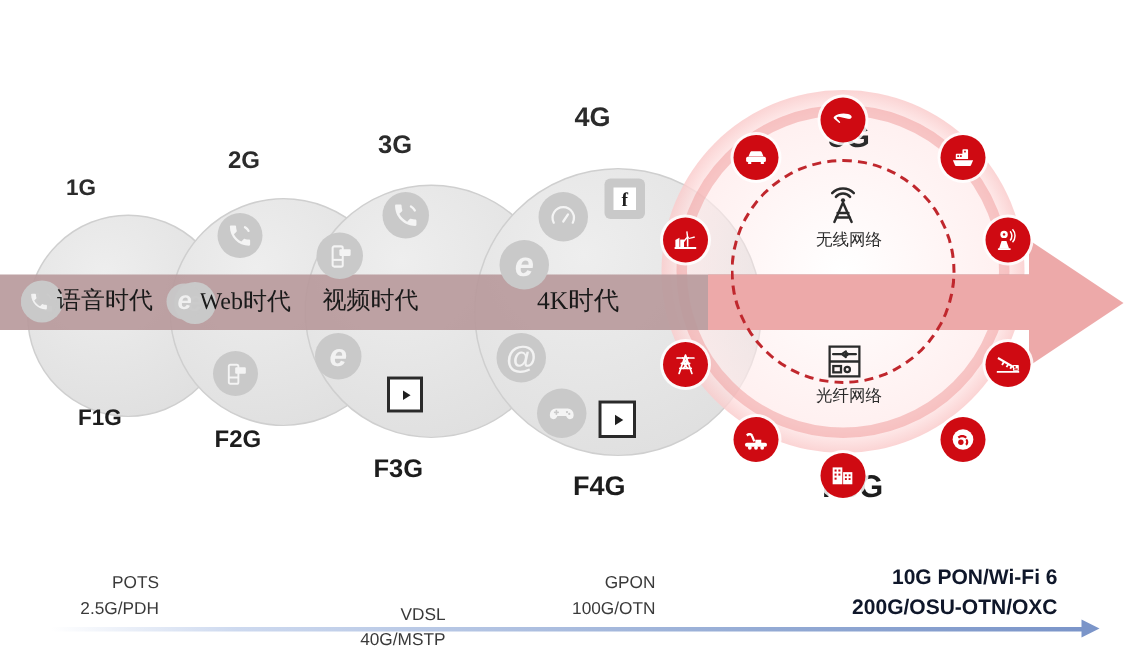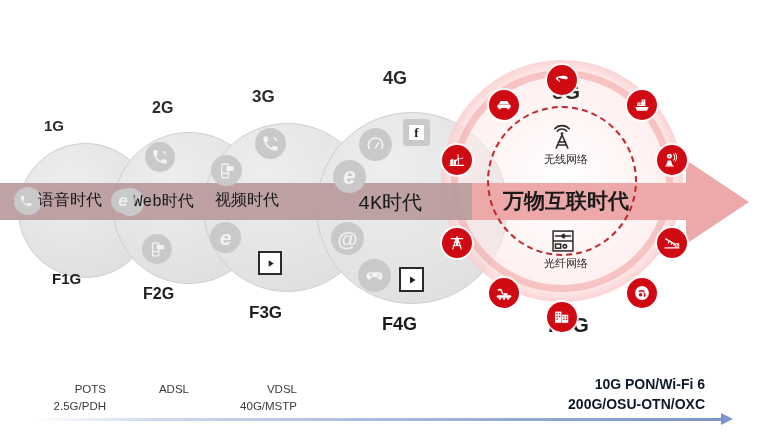--- a/index.html
+++ b/index.html
@@ -54,21 +54,21 @@
     border-top:42px solid transparent;
     border-bottom:42px solid transparent;
     border-left:63px solid #eda9a9;
   }
   #band-right{
     position:absolute;left:472px;top:183px;width:216px;height:37px;
     background:#eda9a9;
   }
   .band-text{
     position:absolute;color:#1a1a1a;white-space:nowrap;
-    font-family:Liberation Mono, monospace;
+    font-family:Liberation Serif, serif;
   }
 
   
   #fiveg-outer{
     position:absolute;left:441px;top:60px;width:242px;height:242px;
     border-radius:50%;
     background:radial-gradient(circle at 50% 50%,
         rgba(255,255,255,0) 0%,
         rgba(255,235,235,.75) 62%,
         rgba(246,178,178,.95) 80%,
@@ -320,22 +320,21 @@
       <circle cx="12" cy="12" r="9.2"></circle>
       <path d="M7.2 9.5c2.4-2 6-1.9 8.3.2l-1.3 1.5c-1.6-1.4-4-1.5-5.7-.2z" fill="#cf0a12"></path>
       <path d="M15.6 11.4c1.6 1.8 1.5 4.4-.2 6.1l-1.4-1.4c1-1 1.1-2.6.2-3.7z" fill="#cf0a12"></path>
       <circle cx="10.1" cy="14.4" r="2.4" fill="#cf0a12"></circle>
     </svg>
   </div>
 
   <div class="band-text" style="left:38px;top:190px;font-size:16px;">语音时代</div>
   <div class="band-text" style="left:215px;top:190px;font-size:16px;">视频时代</div>
   <div class="band-text" style="left:133px;top:191px;font-size:16px;">Web时代</div>
-  <div class="band-text" style="left:358px;top:189px;font-size:20px;">4K时代</div>
-  <div class="band-text" style="left:503px;top:187px;font-size:21px;font-weight:bold;">万物互联时代</div>
+  <div class="band-text" style="left:358px;top:189px;font-size:17px;">4K时代</div>
 
   <div class="gicon" style="left:14px;top:189px;width:24px;height:24px;opacity:.95;">
     <svg width="14" height="14" viewBox="0 0 24 24" fill="#f4f4f4">
       <path d="M6.6 10.8c1.4 2.8 3.8 5.1 6.6 6.6l2.2-2.2c.3-.3.7-.4 1-.2 1.1.4 2.4.6 3.6.6.6 0 1 .4 1 1V20c0 .6-.4 1-1 1C10.5 21 3 13.5 3 4c0-.6.4-1 1-1h3.5c.6 0 1 .4 1 1 0 1.3.2 2.5.6 3.6.1.4 0 .8-.2 1l-2.3 2.2z"></path>
     </svg>
   </div>
   <div class="gicon" style="left:111px;top:189px;width:24px;height:24px;font-size:17px;font-style:italic;opacity:.95;">e</div>
 
   <div class="gen-label" style="left:44px;top:117px;font-size:15px;">1G</div>
   <div class="gen-label" style="left:152px;top:99px;font-size:16px;">2G</div>
@@ -347,25 +346,28 @@
   <div class="f-label" style="left:143px;top:285px;font-size:16px;">F2G</div>
   <div class="f-label" style="left:249px;top:303px;font-size:17px;">F3G</div>
   <div class="f-label" style="left:382px;top:314px;font-size:18px;">F4G</div>
   <div class="f-label" style="left:548px;top:313px;font-size:21px;">F5G</div>
 
   <div class="tech small" style="left:18px;top:381px;width:88px;">
     <span class="l1">POTS</span>
     <span class="l2">2.5G/PDH</span>
   </div>
   <div class="tech small" style="left:101px;top:381px;width:88px;">
-    <span class="l1">ADSL</span>
-  </div>
-  <div class="tech small" style="left:201px;top:381px;width:96px;">
+  </div>
+  <div class="tech small" style="left:201px;top:402px;width:96px;">
     <span class="l1">VDSL</span>
     <span class="l2">40G/MSTP</span>
+  </div>
+  <div class="tech small" style="left:341px;top:381px;width:96px;">
+    <span class="l1">GPON</span>
+    <span class="l2">100G/OTN</span>
   </div>
   <div class="tech big" style="left:473px;top:374px;width:232px;">
     <span class="l1">10G PON/Wi-Fi 6</span>
     <span class="l2">200G/OSU-OTN/OXC</span>
   </div>
 
   <div id="baseline"></div>
   <div id="baseline-tip"></div>
 
 </div>

